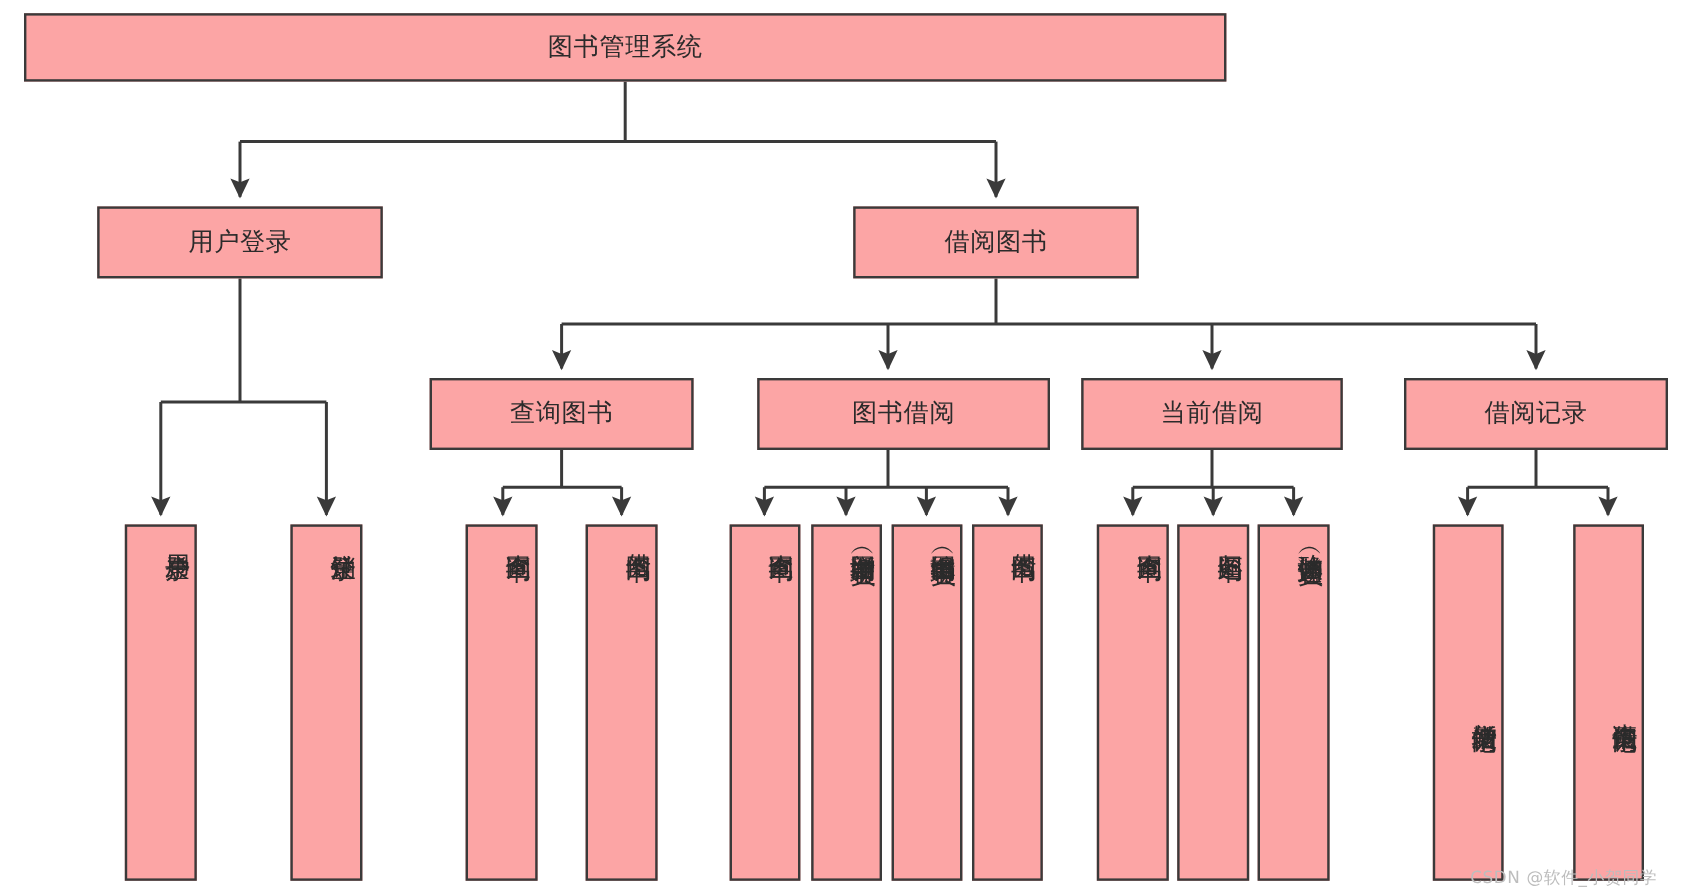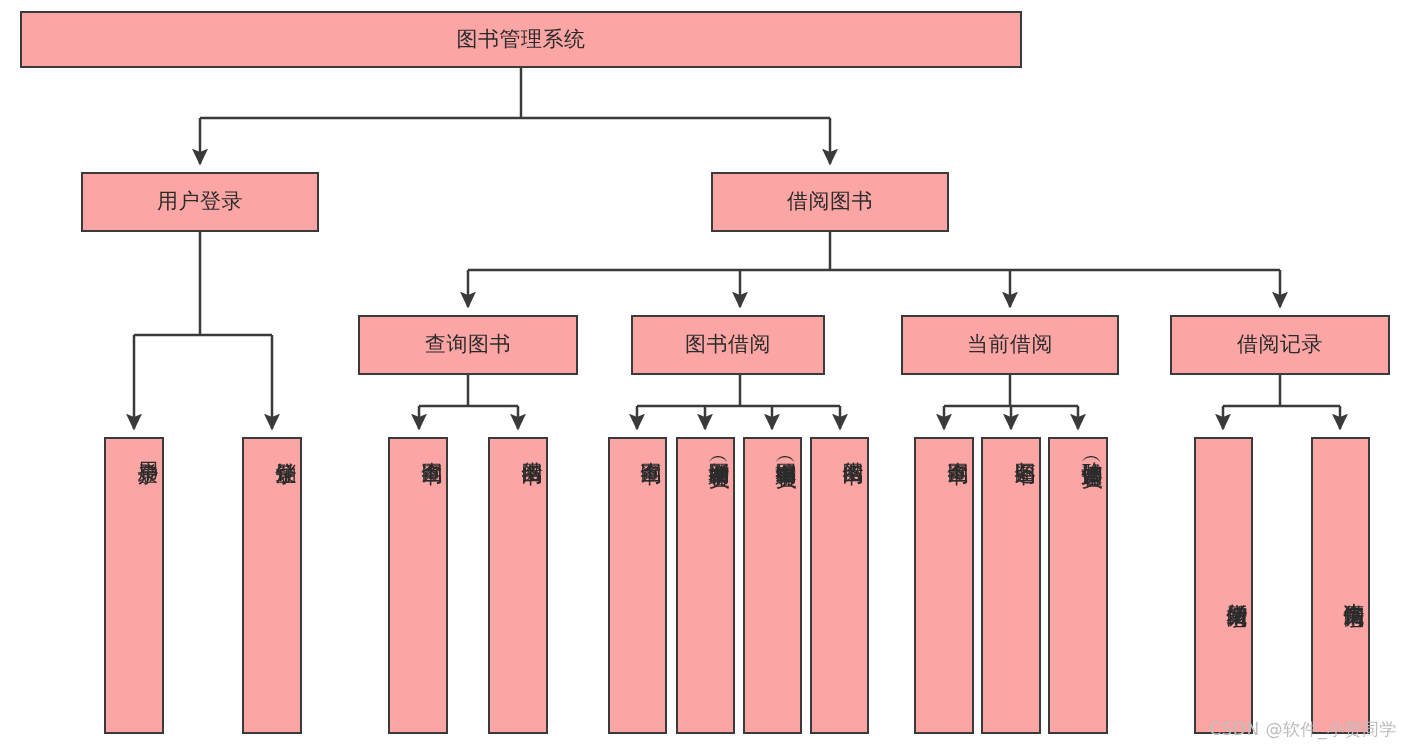--- a/index.html
+++ b/index.html
@@ -51,23 +51,23 @@
     justify-content: flex-start;
     padding-top: 6px;
     padding-right: 2px;
   }
   .node-v.center-v {
     align-items: flex-start;
     justify-content: center;
   }
   .watermark {
     position: absolute;
-    right: 8px;
+    right: 24px;
     bottom: 6px;
-    font-size: 17px;
+    font-size: 14px;
     color: #bdbdbd;
     z-index: 5;
     white-space: nowrap;
     letter-spacing: 0.5px;
   }
 </style>
 </head>
 <body>
 
 <div id="canvas">
@@ -121,21 +121,21 @@
       <path d="M 1340 406 L 1340 429" marker-end="url(#arrow)"></path>
     </g>
   </svg>
 
   <div class="node node-h" style="left:20px; top:11px; width:1002px; height:57px;">图书管理系统</div>
 
   <div class="node node-h" style="left:81px; top:172px; width:238px; height:60px;">用户登录</div>
   <div class="node node-h" style="left:711px; top:172px; width:238px; height:60px;">借阅图书</div>
 
   <div class="node node-h" style="left:358px; top:315px; width:220px; height:60px;">查询图书</div>
-  <div class="node node-h" style="left:631px; top:315px; width:194px; height:60px;">图书借阅</div>
+  <div class="node node-h" style="left:631px; top:315px; width:244px; height:60px;">图书借阅</div>
   <div class="node node-h" style="left:1170px; top:315px; width:220px; height:60px;">借阅记录</div>
   <div class="node node-h" style="left:901px; top:315px; width:218px; height:60px;">当前借阅</div>
 
   <div class="node node-v" style="left:104px; top:437px; width:60px; height:297px;">用户登录</div>
   <div class="node node-v" style="left:242px; top:437px; width:60px; height:297px;">注销登录</div>
 
   <div class="node node-v" style="left:388px; top:437px; width:60px; height:297px;">查询图书</div>
   <div class="node node-v" style="left:488px; top:437px; width:60px; height:297px;">借阅图书</div>
 
   <div class="node node-v" style="left:608px; top:437px; width:59px; height:297px;">查询图书</div>

